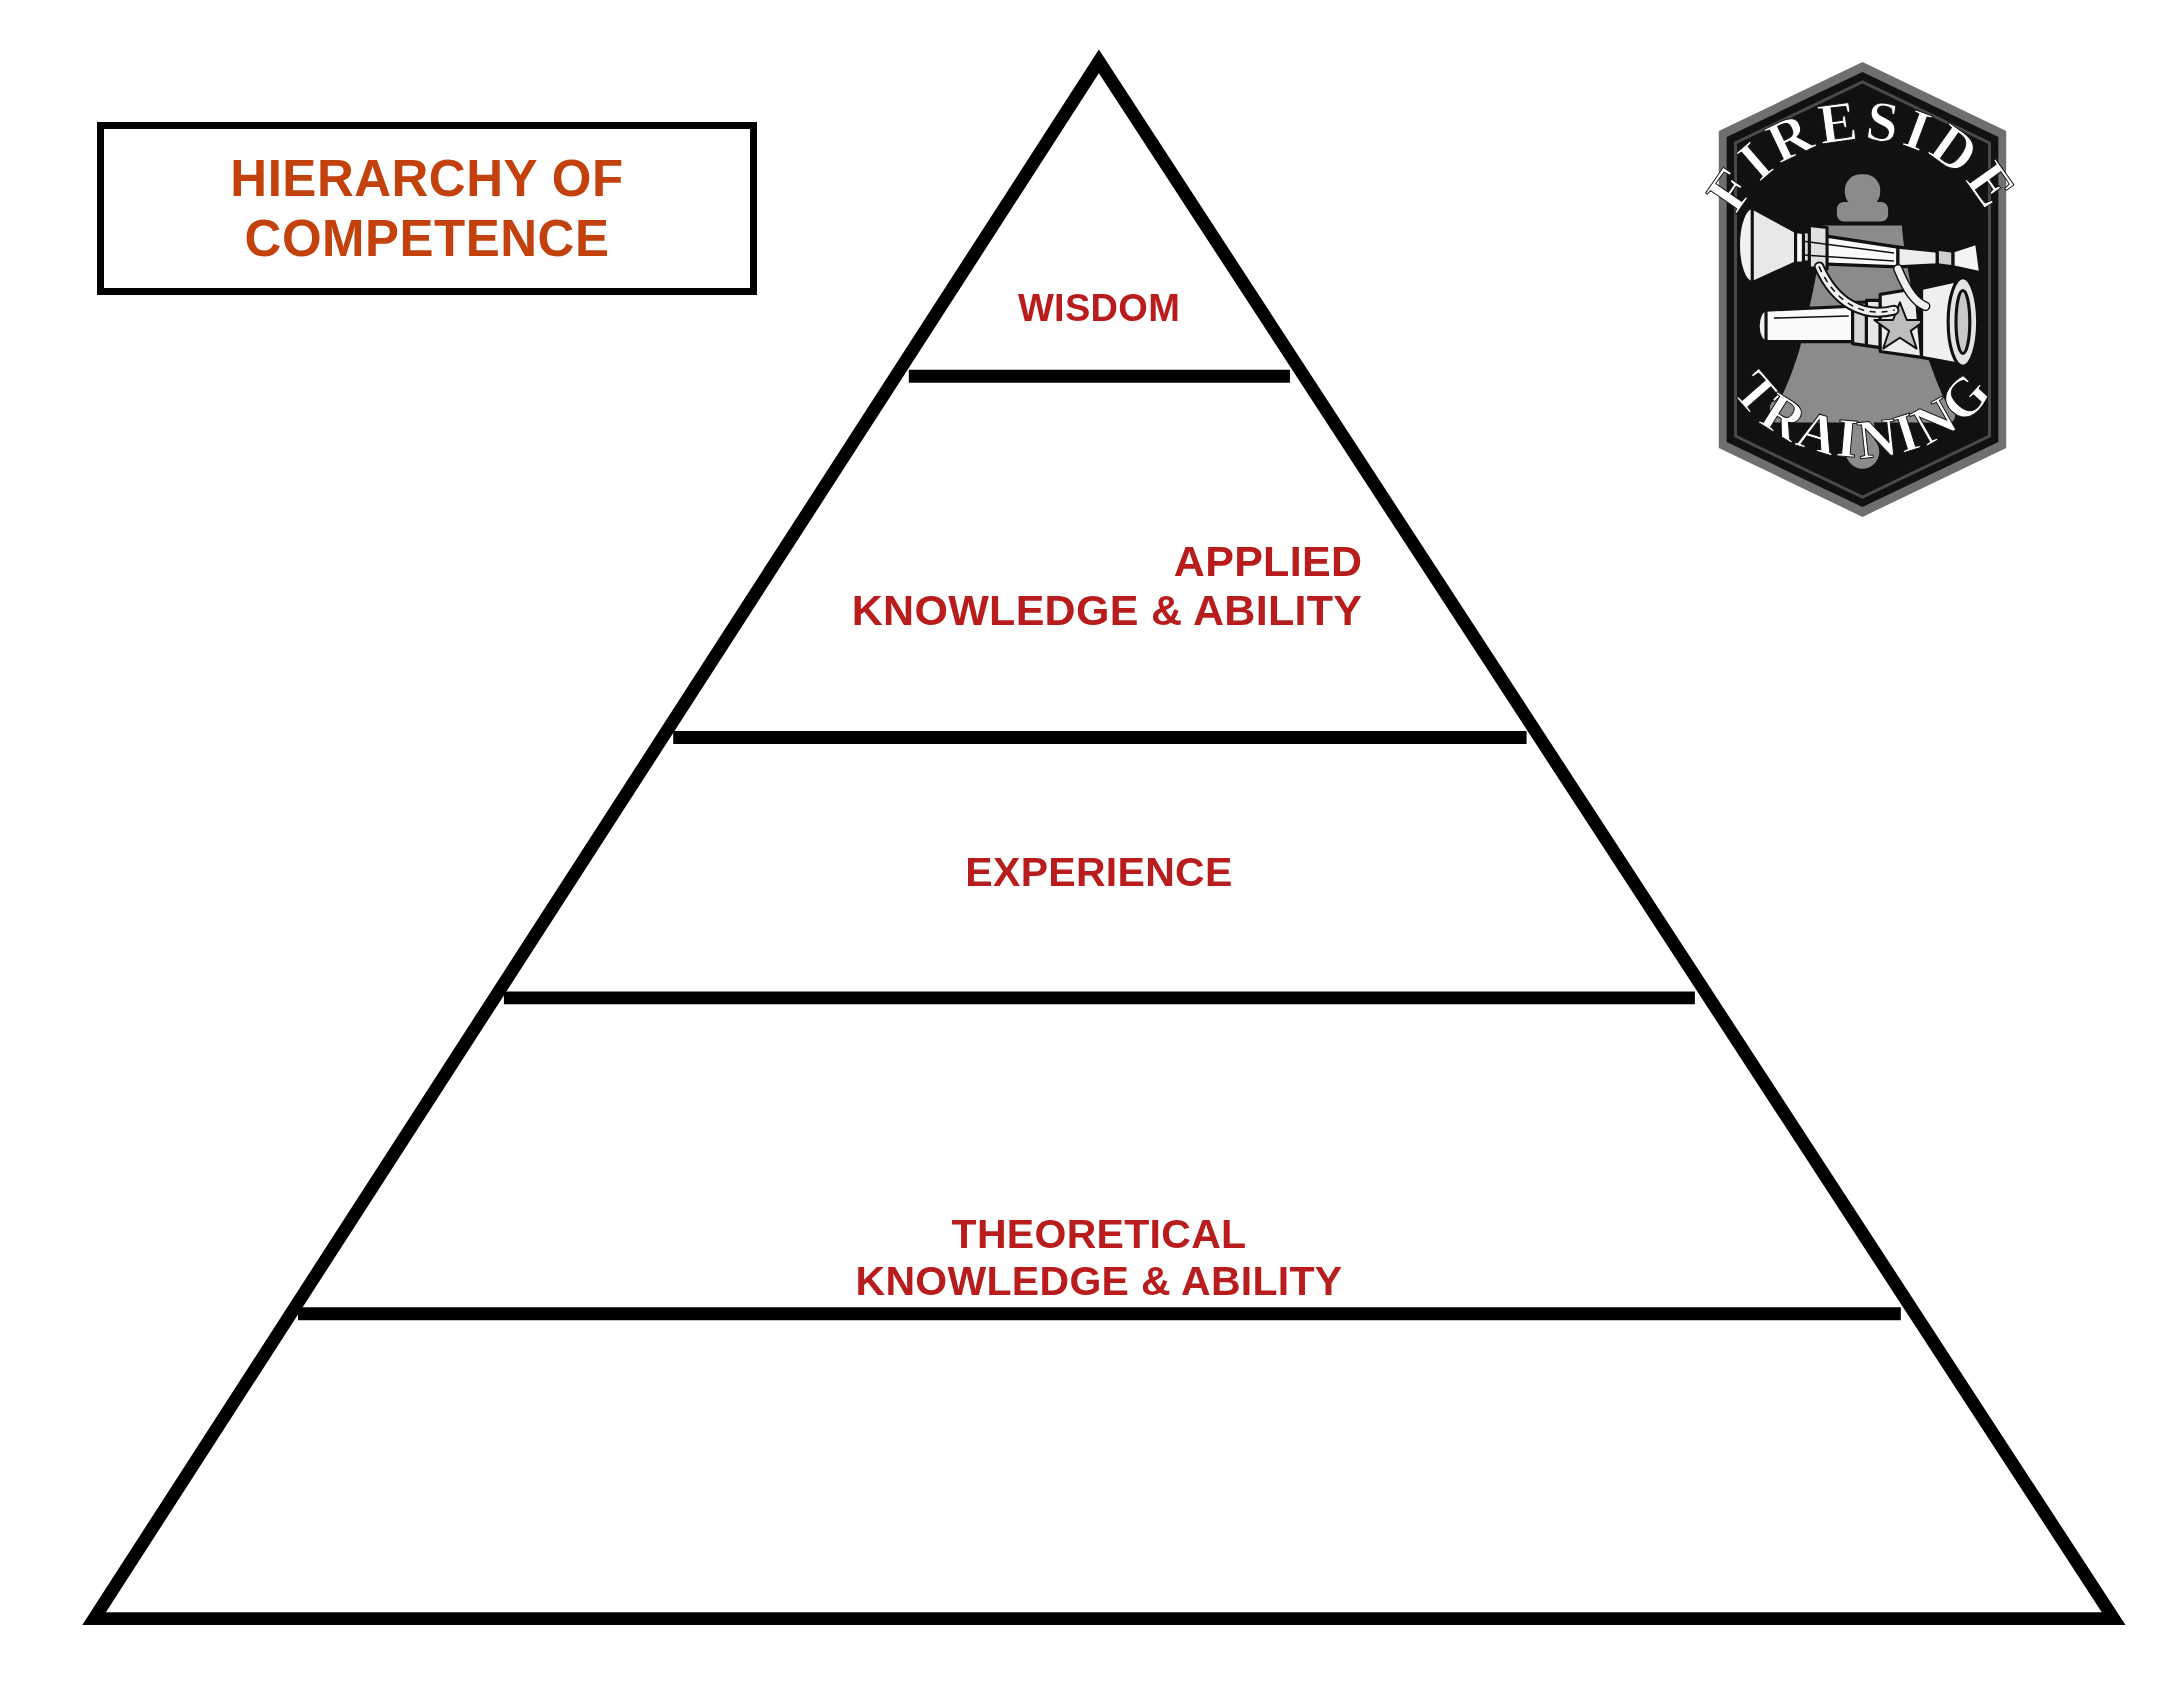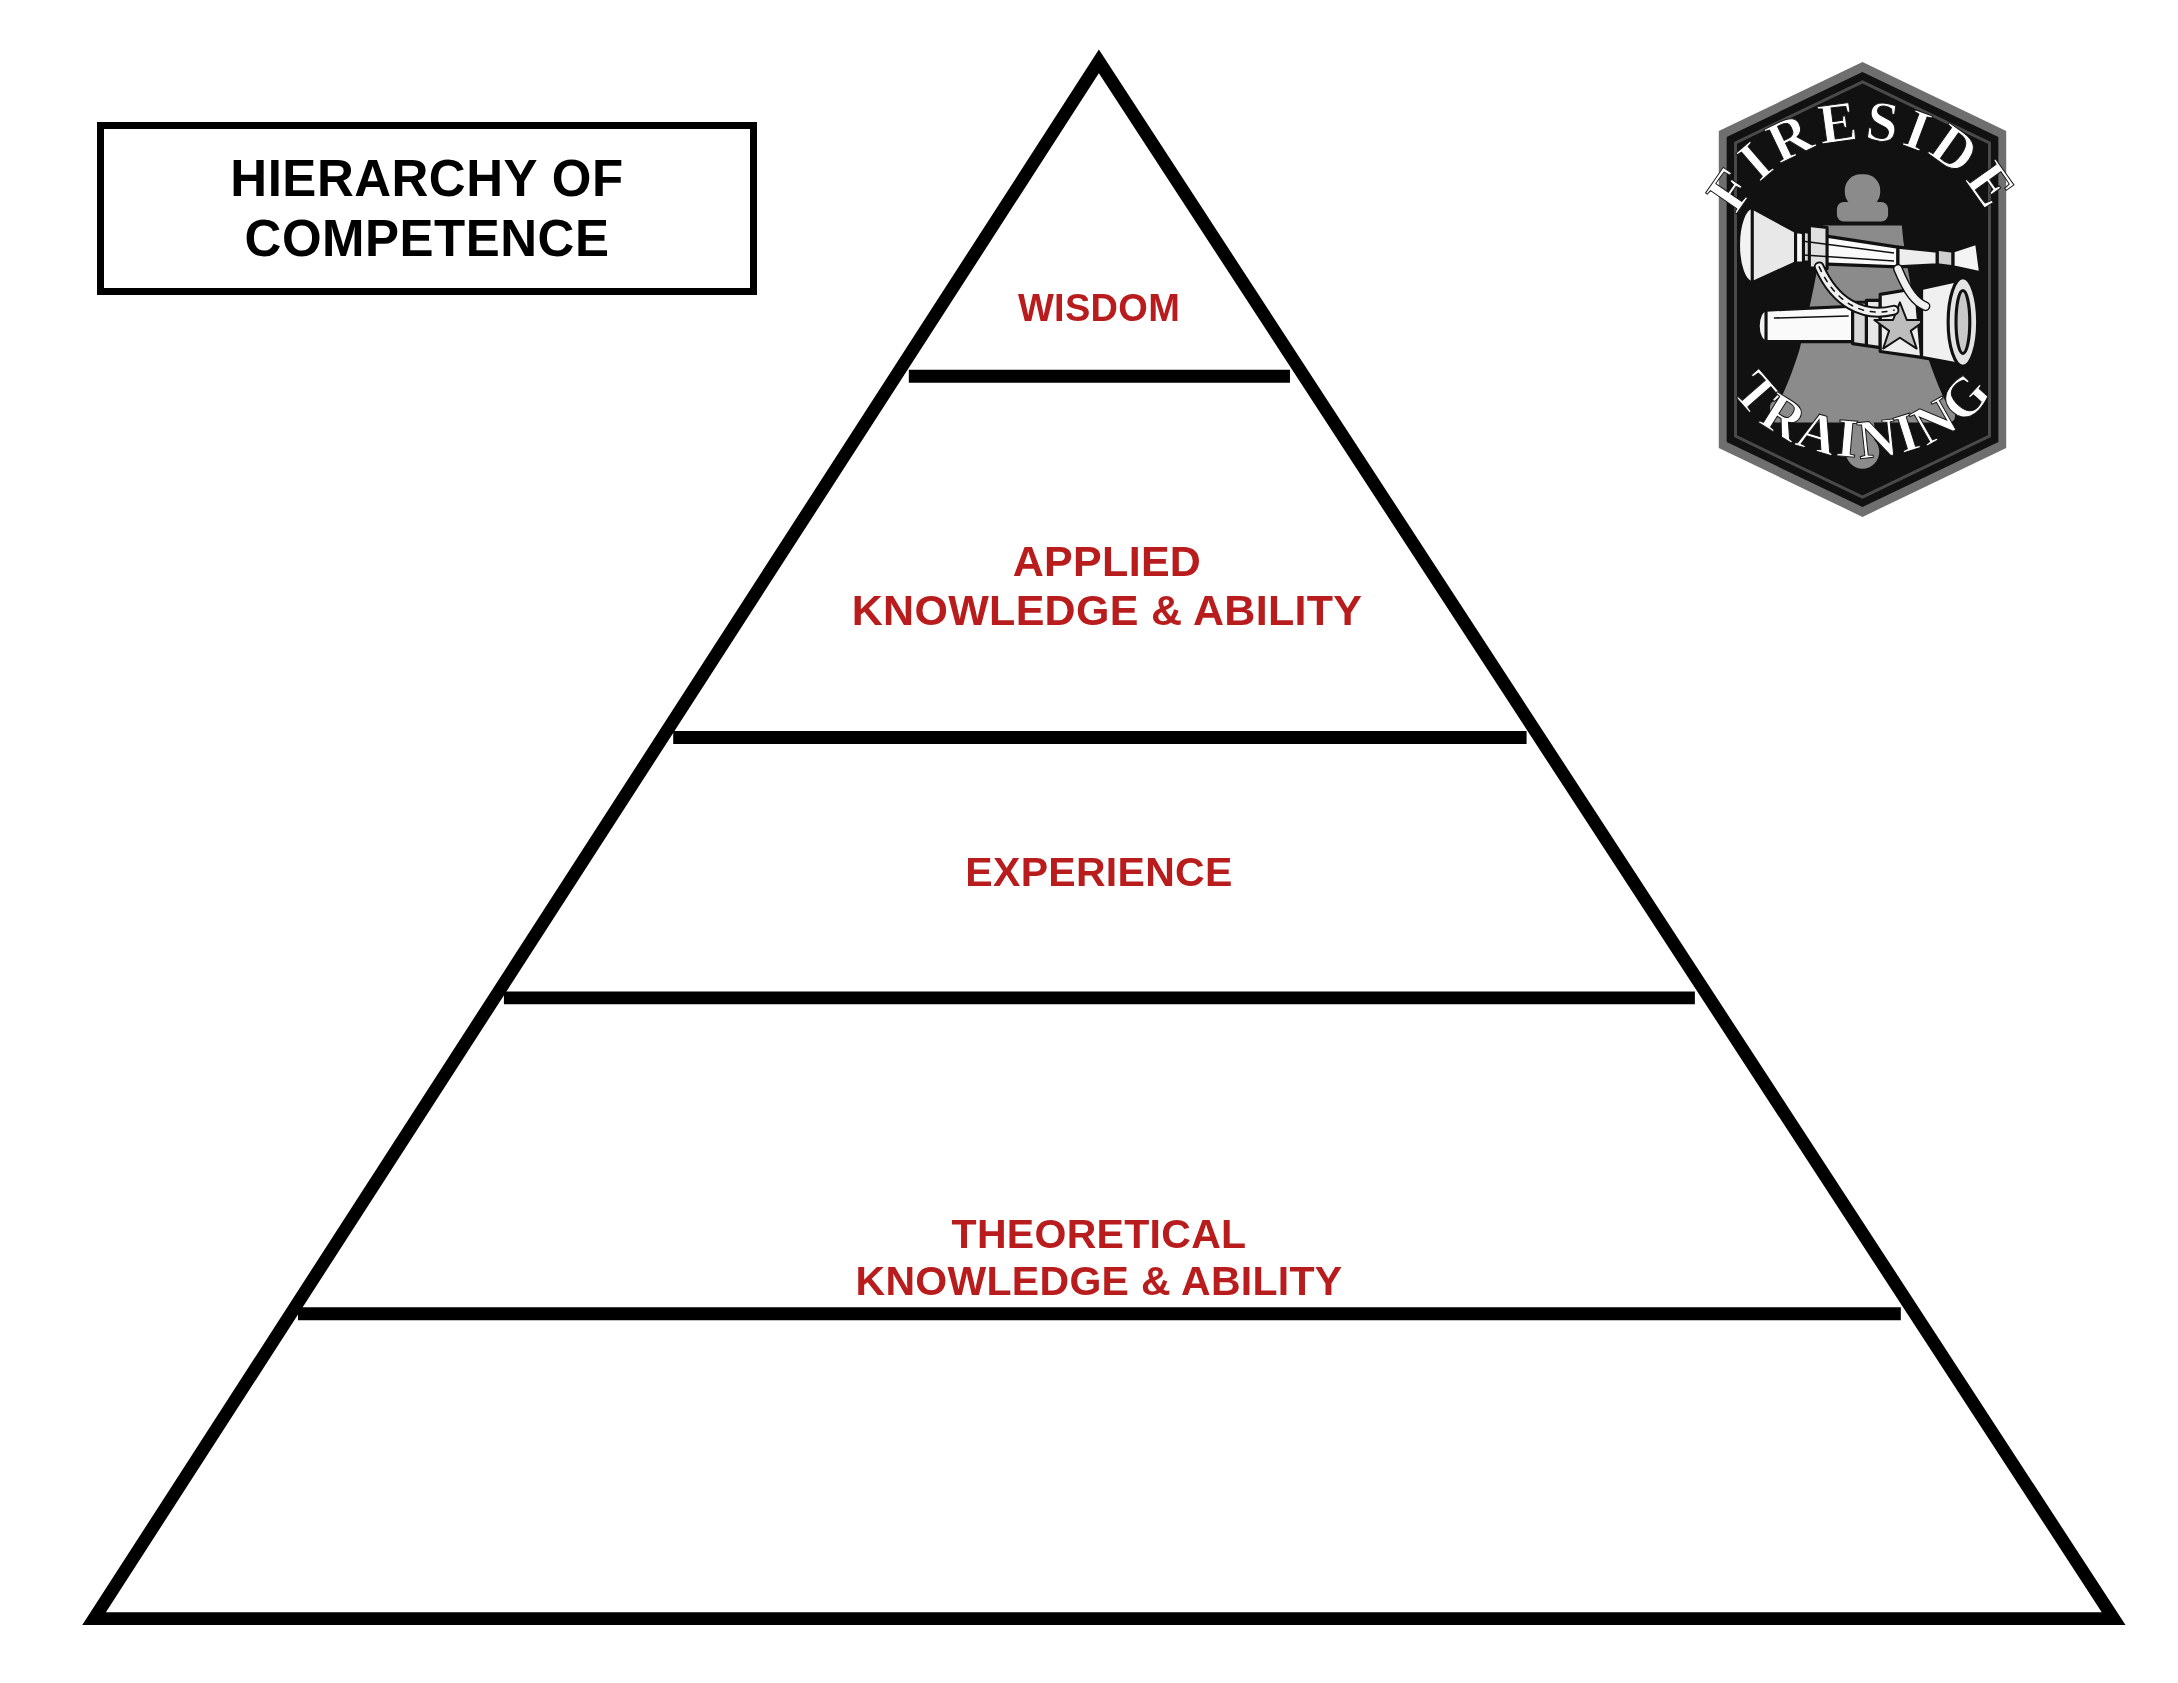--- a/index.html
+++ b/index.html
@@ -32,21 +32,21 @@
     background: #ffffff;
     display: flex;
     align-items: center;
     justify-content: center;
   }
   .title-text {
     font-size: 51px;
     font-weight: bold;
     line-height: 1.16;
     text-align: center;
-    color: #000000;
+    color: #c2410c;
     letter-spacing: 0.5px;
     white-space: pre-line;
   }
 
   
   .pyramid-svg {
     position: absolute;
     left: 0;
     top: 0;
     width: 2178px;
@@ -58,21 +58,21 @@
     position: absolute;
     transform: translate(-50%, -50%);
     text-align: center;
     color: #b91c1c;
     font-weight: bold;
     line-height: 1.15;
     white-space: pre-line;
     letter-spacing: 0.3px;
   }
   .tier-wisdom        { font-size: 38px; }
-  .tier-applied       { font-size: 43px; }
+  .tier-applied       { font-size: 43px; text-align: right; }
   .tier-experience    { font-size: 41px; }
   .tier-theoretical   { font-size: 41px; }
   .tier-education     { font-size: 40px; }
 
   
   .logo-badge {
     position: absolute;
     left: 1705px;
     top: 57px;
     width: 315px;

